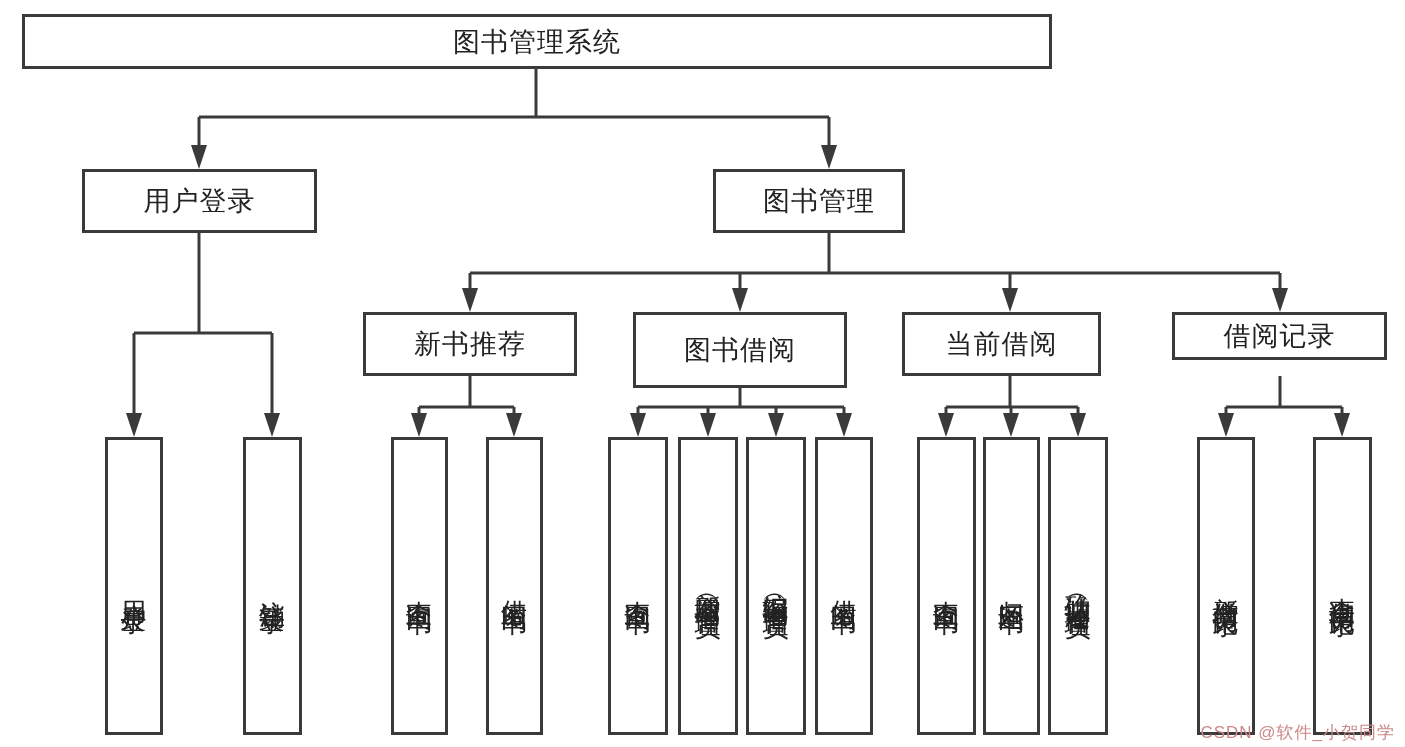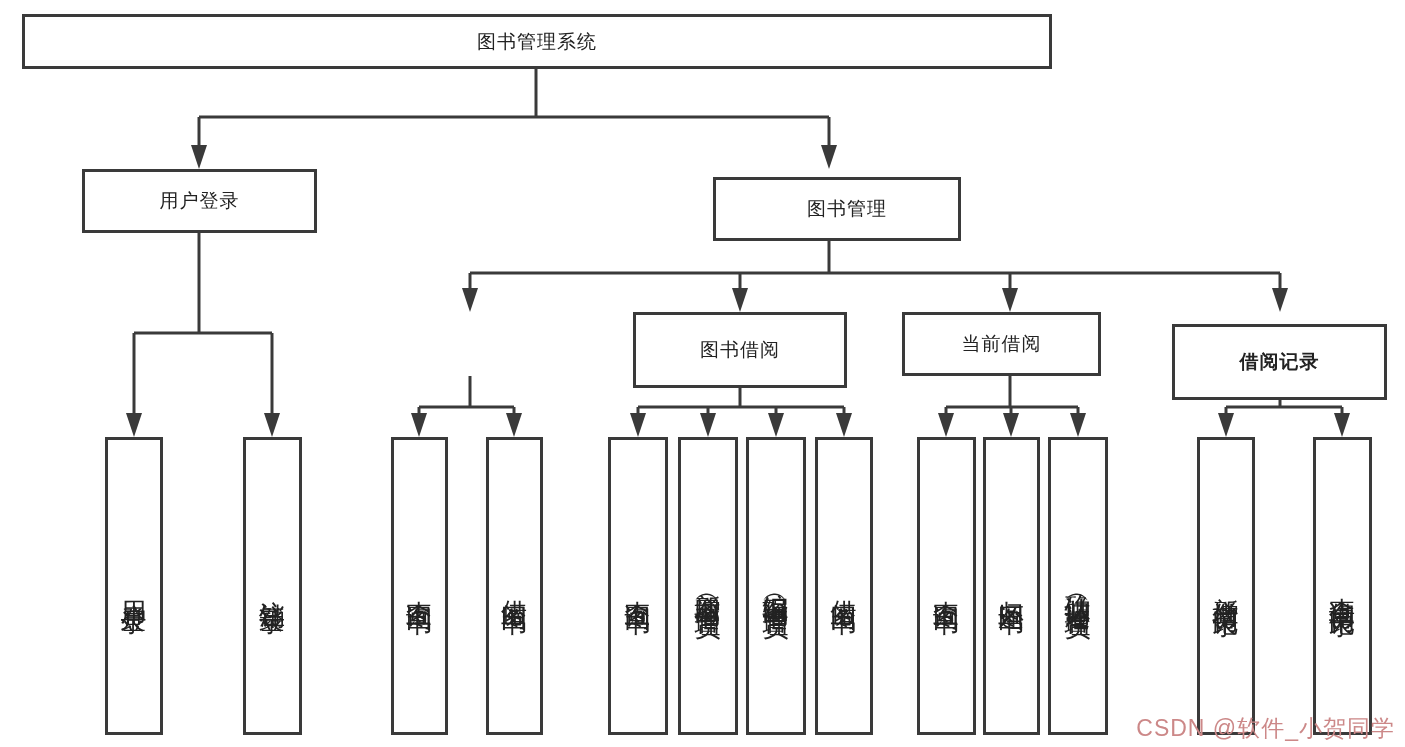--- a/index.html
+++ b/index.html
@@ -7,29 +7,29 @@
     width:1405px;height:747px;position:relative;background:#ffffff;
     font-family:"Liberation Sans",sans-serif;overflow:hidden;
   }
   #stage{position:absolute;left:0;top:0;width:1405px;height:747px;}
   #connectors{position:absolute;left:0;top:0;width:1405px;height:747px;}
   .node{
     position:absolute;box-sizing:border-box;background:#ffffff;
     border:3px solid #3a3a3a;color:#222222;
     display:flex;align-items:center;justify-content:center;
   }
-  .node-h{font-size:19px;letter-spacing:1px;white-space:nowrap;}
+  .node-h{font-size:27px;letter-spacing:1px;white-space:nowrap;}
   .node-v{
     font-size:26px;letter-spacing:3px;
     writing-mode:vertical-rl;text-orientation:mixed;
     line-height:1;
   }
   .watermark{
     position:absolute;right:10px;bottom:3px;
-    font-size:23px;color:#cc8888;letter-spacing:1px;white-space:nowrap;
+    font-size:17px;color:#cc8888;letter-spacing:1px;white-space:nowrap;
     z-index:5;
   }
 </style>
 </head>
 <body>
 
 <div id="stage">
 
   <svg id="connectors" viewBox="0 0 1405 747" xmlns="http://www.w3.org/2000/svg">
     <g stroke="#3a3a3a" stroke-width="3" fill="none">
@@ -93,25 +93,26 @@
       <polygon points="1003,413 1019,413 1011,437"></polygon>
       <polygon points="1070,413 1086,413 1078,437"></polygon>
       <polygon points="1218,413 1234,413 1226,437"></polygon>
       <polygon points="1334,413 1350,413 1342,437"></polygon>
     </g>
   </svg>
 
   <div class="node node-h" style="left:22px;top:14px;width:1030px;height:55px;">图书管理系统</div>
 
   <div class="node node-h" style="left:82px;top:169px;width:235px;height:64px;">用户登录</div>
-  <div class="node node-h" style="left:713px;top:177px;width:248px;height:64px;padding-left:20px;">图书管理</div>
+  <div class="node node-h" style="left:713px;top:169px;width:192px;height:64px;padding-left:20px;">图书管理</div>
 
+  <div class="node node-h" style="left:363px;top:312px;width:214px;height:64px;">新书推荐</div>
   <div class="node node-h" style="left:633px;top:312px;width:214px;height:76px;">图书借阅</div>
   <div class="node node-h" style="left:902px;top:312px;width:199px;height:64px;">当前借阅</div>
-  <div class="node node-h" style="left:1172px;top:324px;width:215px;height:76px;font-weight:bold;">借阅记录</div>
+  <div class="node node-h" style="left:1172px;top:312px;width:215px;height:48px;">借阅记录</div>
 
   <div class="node node-v" style="left:105px;top:437px;width:58px;height:298px;">用户登录</div>
   <div class="node node-v" style="left:243px;top:437px;width:59px;height:298px;">注销登录</div>
 
   <div class="node node-v" style="left:391px;top:437px;width:57px;height:298px;">查询图书</div>
   <div class="node node-v" style="left:486px;top:437px;width:57px;height:298px;">借阅图书</div>
 
   <div class="node node-v" style="left:608px;top:437px;width:60px;height:298px;">查询图书</div>
   <div class="node node-v" style="left:678px;top:437px;width:60px;height:298px;">新增图书（管理员）</div>
   <div class="node node-v" style="left:746px;top:437px;width:60px;height:298px;">编辑图书（管理员）</div>

